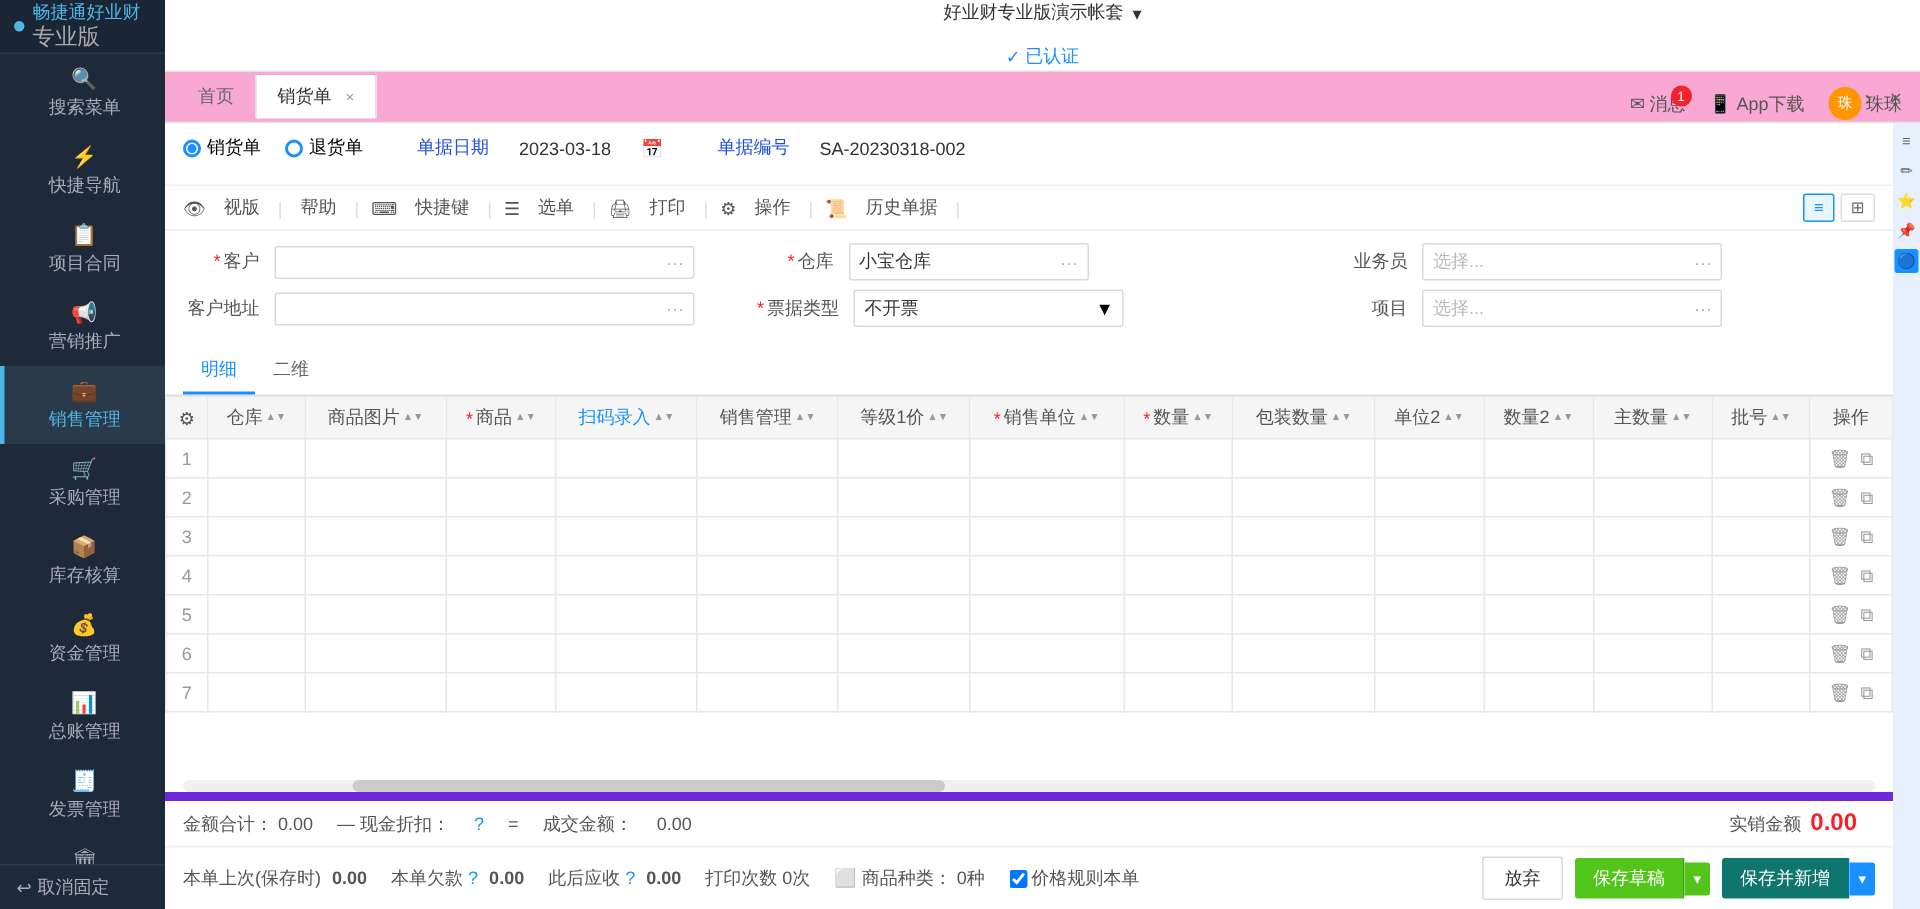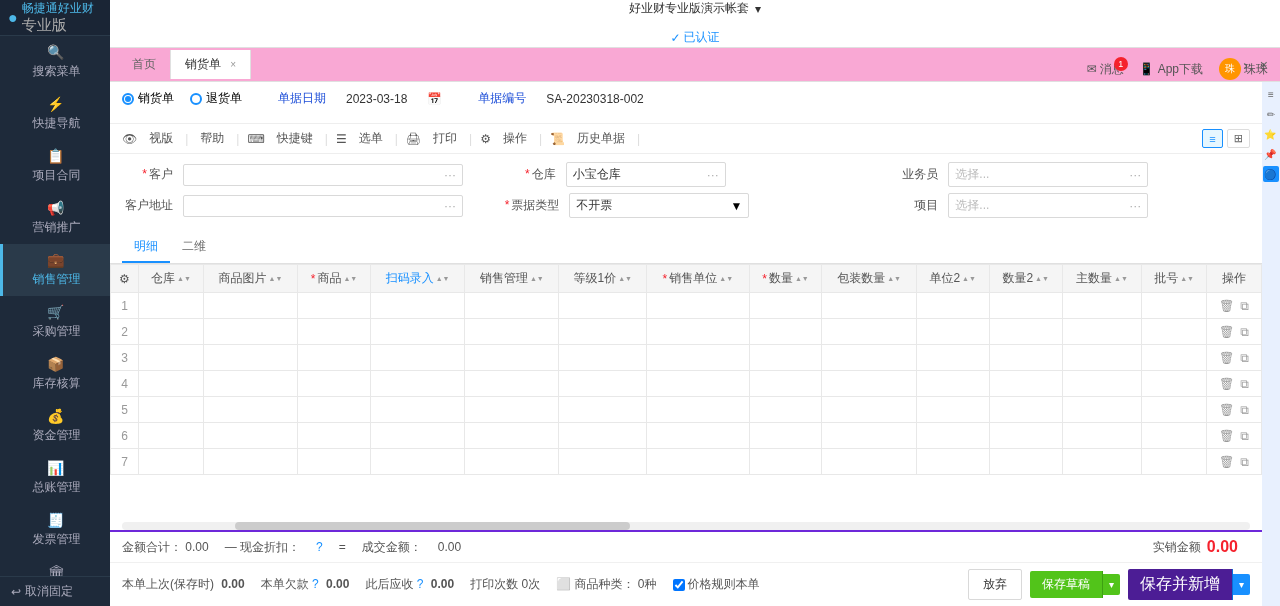--- a/index.html
+++ b/index.html
@@ -80,30 +80,30 @@
     .data-table thead tr { background: #f5f5f5; }
     .data-table thead th { border: 1px solid #e8e8e8; padding: 5px 6px; text-align: center; color: #555; font-weight: normal; white-space: nowrap; position: sticky; top: 0; background: #f5f5f5; z-index: 1; }
     .data-table tbody td { border: 1px solid #e8e8e8; padding: 4px 6px; text-align: center; height: 26px; }
     .th-settings { background: #e8f4ff; }
     .th-highlight { background: #e6f7ff; color: #1890ff !important; }
     .row-num { color: #999; width: 24px; }
     .col-ops { display: flex; align-items: center; justify-content: center; gap: 4px; }
     .op-btn { background: none; border: none; cursor: pointer; color: #999; font-size: 12px; padding: 1px; }
 
     
-    .footer { background: #fff; border-top: 2px solid #6d28d9; flex-shrink: 0; }
+    .footer { background: #fff; border-top: 6px solid #6d28d9; flex-shrink: 0; }
     .footer-summary { padding: 6px 12px; display: flex; align-items: center; gap: 16px; font-size: 12px; color: #555; border-bottom: 1px solid #f0f0f0; }
     .footer-bottom { padding: 6px 12px; display: flex; align-items: center; justify-content: space-between; }
     .footer-info { display: flex; align-items: center; gap: 16px; font-size: 12px; color: #555; }
     .footer-right { display: flex; gap: 8px; }
     .btn-default { background: #fff; border: 1px solid #d9d9d9; color: #333; padding: 5px 14px; border-radius: 2px; cursor: pointer; font-size: 12px; }
     .btn-split { display: flex; align-items: center; }
     .btn-split-main { background: #52c41a; border: none; color: #fff; padding: 5px 12px; border-radius: 2px 0 0 2px; cursor: pointer; font-size: 12px; border-right: 1px solid #3da012; }
     .btn-split-arrow { background: #52c41a; border: none; color: #fff; padding: 5px 6px; border-radius: 0 2px 2px 0; cursor: pointer; font-size: 10px; }
-    .btn-split-blue-main { background: #4c1d95; border: none; color: #fff; padding: 5px 12px; border-radius: 2px 0 0 2px; cursor: pointer; font-size: 16px; border-right: 1px solid #096dd9; }
+    .btn-split-blue-main { background: #0f766e; border: none; color: #fff; padding: 5px 12px; border-radius: 2px 0 0 2px; cursor: pointer; font-size: 12px; border-right: 1px solid #096dd9; }
     .btn-split-blue-arrow { background: #1890ff; border: none; color: #fff; padding: 5px 6px; border-radius: 0 2px 2px 0; cursor: pointer; font-size: 10px; }
     .realamount-box { display: flex; align-items: center; gap: 6px; font-size: 12px; color: #555; padding: 0 12px; }
     .realamount-val { font-size: 16px; color: #f5222d; font-weight: bold; }
     .checkbox-item { display: flex; align-items: center; gap: 3px; }
     .checkbox-item input { width: 12px; height: 12px; }
 
     
     .scroll-track { height: 8px; background: #f0f0f0; margin: 0 12px; border-radius: 4px; }
     .scroll-thumb { height: 8px; background: #ccc; border-radius: 4px; width: 35%; margin-left: 10%; }
 

